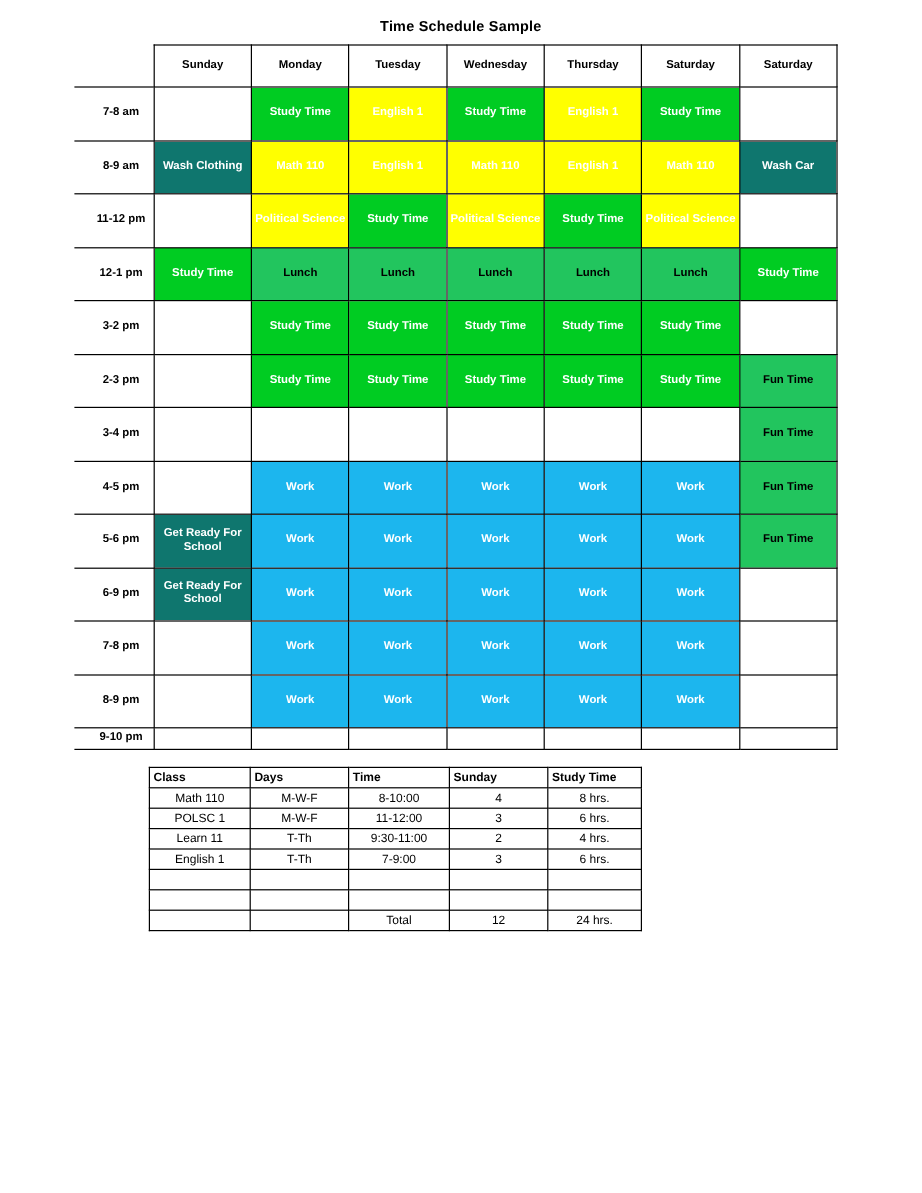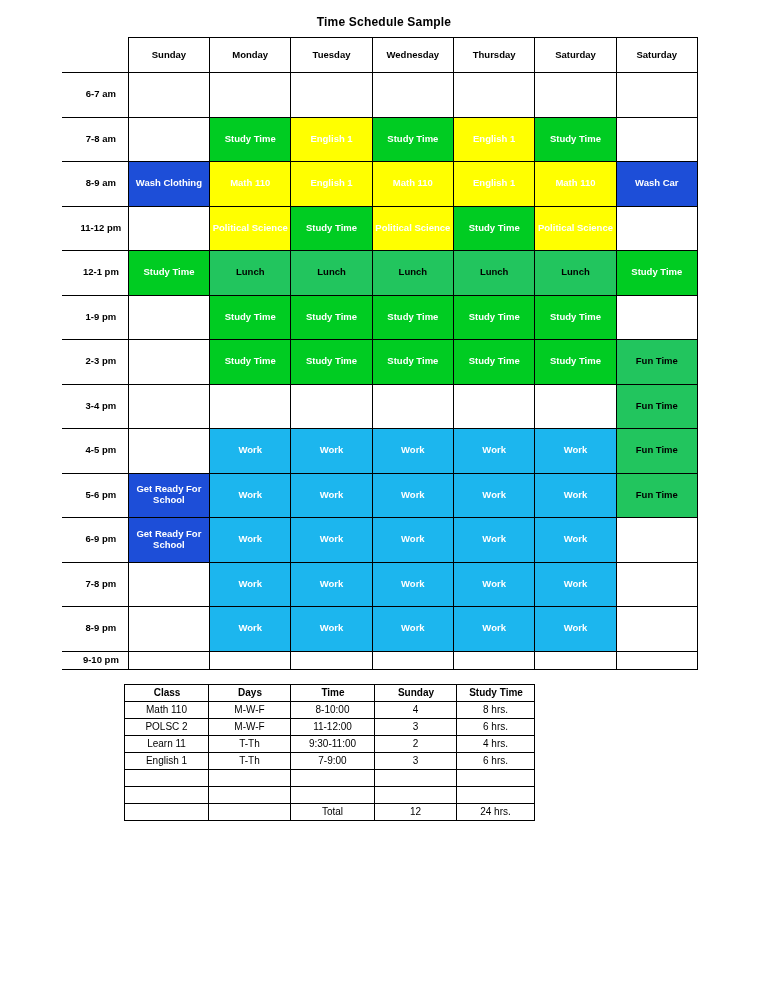--- a/index.html
+++ b/index.html
@@ -59,21 +59,21 @@
     text-align: left;
     padding-left: 12px !important;
     font-size: 10px;
     font-weight: bold;
   }
   .row-tall td { height: 43.5px; }
   .row-last td { height: 17px; }
 
   .c-green  { background: #00cc22; color: #ffffff; }
   .c-yellow { background: #ffff00; color: #ffffff; }
-  .c-pink   { background: #1d4ed8; color: #ffffff; }
+  .c-pink   { background: #0f766e; color: #ffffff; }
   .c-blue   { background: #1cb6ee; color: #ffffff; margin-top: 34px; }
   .c-plain  { background: #22c55e; color: #000000; font-weight: bold; }
   .c-empty  { background: #ffffff; }
 
   .halfbox {
     position: relative;
   }
   .halfbox .inner {
     position: absolute;
     left: 0; right: 0;
@@ -93,21 +93,21 @@
   }
   table.classes td {
     border: 1px solid #000000;
     font-size: 10px;
     text-align: center;
     height: 16px;
     padding: 0 2px;
     line-height: 1.3;
   }
   table.classes td.head {
-    text-align: center;
+    text-align: left;
     font-weight: bold;
     padding-left: 3px;
   }
   table.classes col.c1 { width: 84px; }
   table.classes col.c2 { width: 82px; }
   table.classes col.c3 { width: 84px; }
   table.classes col.c4 { width: 82px; }
   table.classes col.c5 { width: 78px; }
 </style>
 </head>
@@ -135,30 +135,20 @@
           <th>Monday</th>
           <th>Tuesday</th>
           <th>Wednesday</th>
           <th>Thursday</th>
           <th>Saturday</th>
           <th>Saturday</th>
         </tr>
     </thead>
     <tbody>
         <tr class="row-tall">
-          <td class="hour-cell">6-7 am</td>
-          <td class="c-empty"></td>
-          <td class="c-empty"></td>
-          <td class="c-empty"></td>
-          <td class="c-empty"></td>
-          <td class="c-empty"></td>
-          <td class="c-empty"></td>
-          <td class="c-empty"></td>
-        </tr>
-        <tr class="row-tall">
           <td class="hour-cell">7-8 am</td>
           <td class="c-empty"></td>
           <td class="c-green">Study Time</td>
           <td class="c-yellow">English 1</td>
           <td class="c-green">Study Time</td>
           <td class="c-yellow">English 1</td>
           <td class="c-green">Study Time</td>
           <td class="c-empty"></td>
         </tr>
         <tr class="row-tall">
@@ -185,21 +175,21 @@
           <td class="hour-cell">12-1 pm</td>
           <td class="c-green">Study Time</td>
           <td class="c-plain">Lunch</td>
           <td class="c-plain">Lunch</td>
           <td class="c-plain">Lunch</td>
           <td class="c-plain">Lunch</td>
           <td class="c-plain">Lunch</td>
           <td class="c-green">Study Time</td>
         </tr>
         <tr class="row-tall">
-          <td class="hour-cell">1-9 pm</td>
+          <td class="hour-cell">3-2 pm</td>
           <td class="c-empty"></td>
           <td class="c-green">Study Time</td>
           <td class="c-green">Study Time</td>
           <td class="c-green">Study Time</td>
           <td class="c-green">Study Time</td>
           <td class="c-green">Study Time</td>
           <td class="c-empty"></td>
         </tr>
         <tr class="row-tall">
           <td class="hour-cell">2-3 pm</td>
@@ -301,21 +291,21 @@
           <td class="head">Study Time</td>
         </tr>
         <tr>
           <td>Math 110</td>
           <td>M-W-F</td>
           <td>8-10:00</td>
           <td>4</td>
           <td>8 hrs.</td>
         </tr>
         <tr>
-          <td>POLSC 2</td>
+          <td>POLSC 1</td>
           <td>M-W-F</td>
           <td>11-12:00</td>
           <td>3</td>
           <td>6 hrs.</td>
         </tr>
         <tr>
           <td>Learn 11</td>
           <td>T-Th</td>
           <td>9:30-11:00</td>
           <td>2</td>

